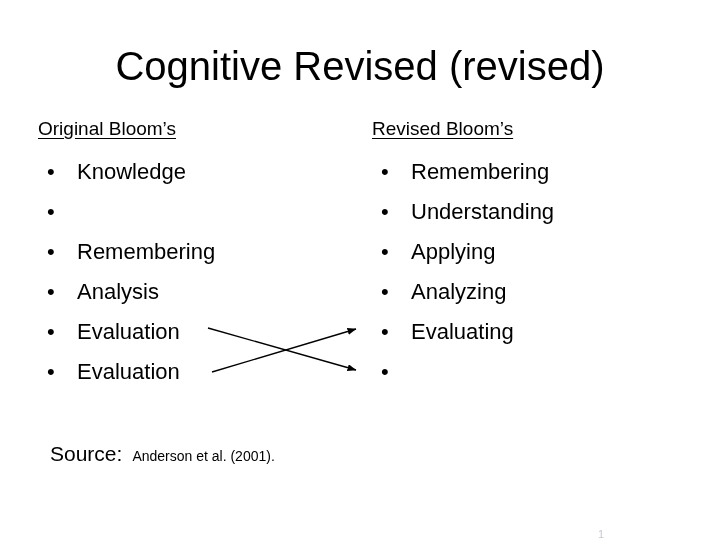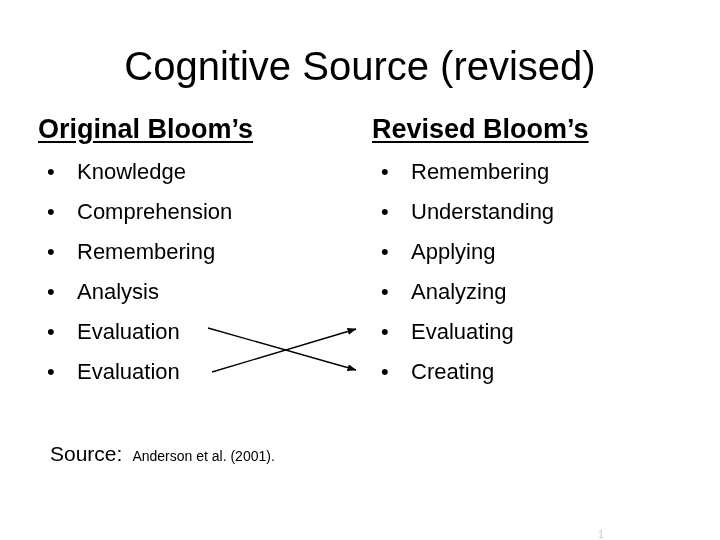--- a/index.html
+++ b/index.html
@@ -34,23 +34,23 @@
     white-space: nowrap;
   }
   .column {
     position: absolute;
     top: 114px;
   }
   .column-left  { left: 38px;  width: 320px; }
   .column-right { left: 372px; width: 330px; }
 
   .column-heading {
-    font-size: 27px;
+    font-size: 19px;
     line-height: 30px;
-    font-weight: 700;
+    font-weight: 400;
     text-decoration: underline;
     text-underline-offset: 3px;
     white-space: nowrap;
     margin: 0 0 8px 0;
     display: inline-block;
   }
   .bullet-list {
     list-style: none;
     margin: 0;
     padding: 0;
@@ -105,32 +105,31 @@
     font-size: 11px;
     line-height: 14px;
     color: #c9c9cf;
   }
 </style>
 </head>
 <body>
 
 <div class="slide">
 
-  <div class="slide-title">Cognitive Source (revised)</div>
+  <div class="slide-title">Cognitive Revised (revised)</div>
 
   <div class="column column-left">
     <div class="column-heading">Original Bloom’s</div>
     <ul class="bullet-list">
       <li class="bullet-item">
         <span class="bullet-dot">•</span>
         <span>Knowledge</span>
       </li>
       <li class="bullet-item">
         <span class="bullet-dot">•</span>
-        <span>Comprehension</span>
       </li>
       <li class="bullet-item">
         <span class="bullet-dot">•</span>
         <span>Remembering</span>
       </li>
       <li class="bullet-item">
         <span class="bullet-dot">•</span>
         <span>Analysis</span>
       </li>
       <li class="bullet-item">
@@ -162,21 +161,20 @@
       <li class="bullet-item">
         <span class="bullet-dot">•</span>
         <span>Analyzing</span>
       </li>
       <li class="bullet-item">
         <span class="bullet-dot">•</span>
         <span>Evaluating</span>
       </li>
       <li class="bullet-item">
         <span class="bullet-dot">•</span>
-        <span>Creating</span>
       </li>
     </ul>
   </div>
 
   <svg class="arrows-layer" viewBox="0 0 720 540" width="720" height="540">
     <defs>
       <marker id="arrowhead" markerWidth="9" markerHeight="7" refX="8.5" refY="3.5" orient="auto" markerUnits="userSpaceOnUse">
         <polygon points="0 0, 9 3.5, 0 7" fill="#000000"></polygon>
       </marker>
     </defs>

